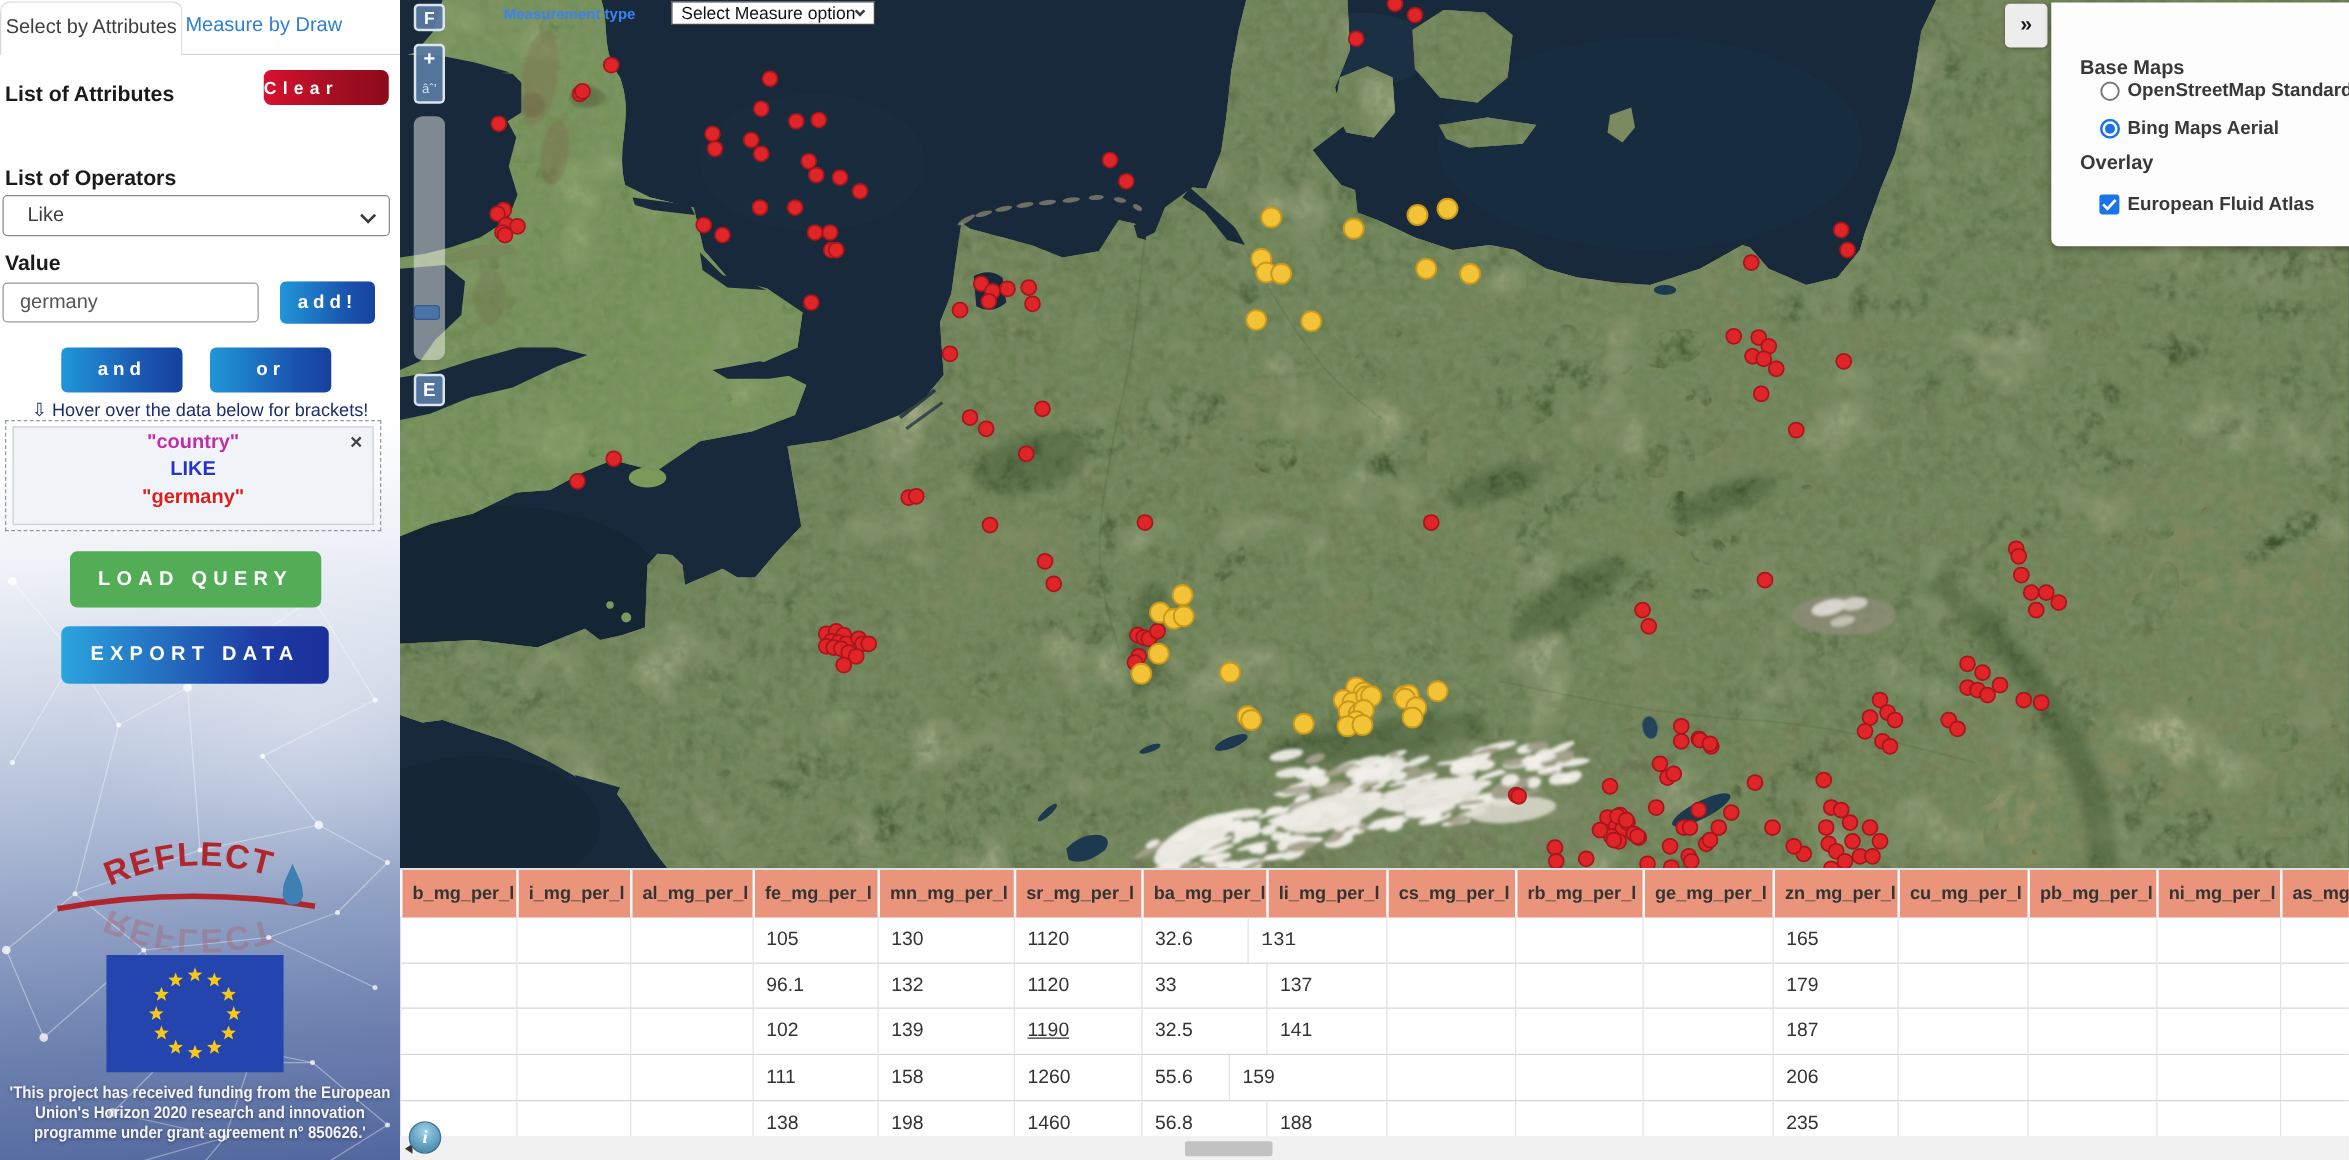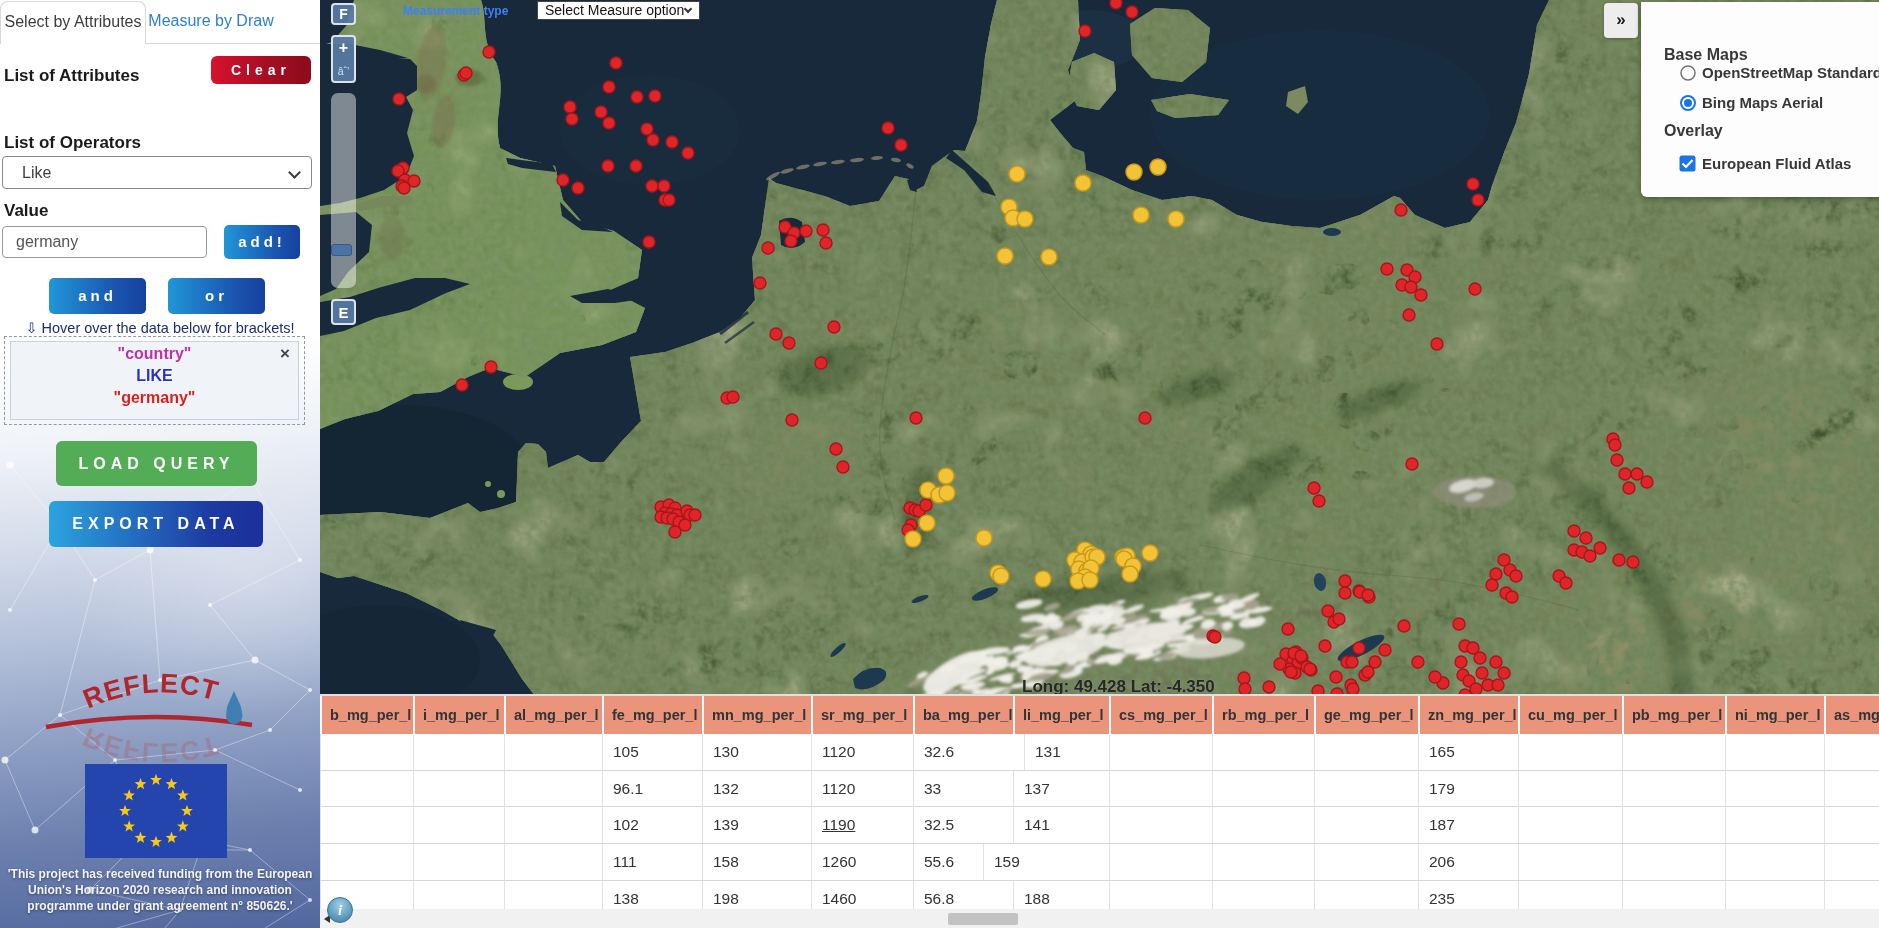--- a/index.html
+++ b/index.html
@@ -10,21 +10,21 @@
   
   #sidebar { left:0; top:0; width:320px; height:928px;
     background:radial-gradient(ellipse 260px 200px at 78% 62%, rgba(255,255,255,0.28), rgba(255,255,255,0) 70%), linear-gradient(175deg, #ffffff 0%, #ffffff 38%, #eef1f7 48%, #d3dbea 58%, #b3c0d9 68%, #8fa0c4 78%, #6e82b0 88%, #52679e 100%);
   }
   #tabline { left:0; top:43px; width:320px; height:0; border-top:1px solid #d8d8d8; }
   #tab1 { left:0; top:1px; width:146px; height:43px; background:#fff; border:1px solid #d8d8d8; border-bottom:none; border-radius:8px 8px 0 0; color:#3d3d3d; font-size:16px; text-align:center; line-height:40px; }
   #tab2 { left:146px; top:1px; width:130px; height:42px; color:#2e7fd1; font-size:16px; text-align:center; line-height:40px; }
   .lbl { color:#1a1a1a; font-size:17px; font-weight:bold; }
   #clearbtn { left:211px; top:56px; width:100px; height:28px; border-radius:6px;
     background:linear-gradient(90deg,#d8112f,#a60e22 55%,#8c0b1c); color:#fff; font-size:14px; font-weight:bold;
-    letter-spacing:5px; text-align:center; line-height:28px; }
+    letter-spacing:5px; line-height:28px; }
   .sel { left:2px; width:310px; height:33px; background:#fff; border:1px solid #8a8a8a; border-radius:4px;
     font-size:16px; color:#3f3f3f; line-height:31px; padding-left:19px; }
   .chev { position:absolute; right:12px; top:11px; width:9px; height:9px; border-right:2px solid #3a3a3a; border-bottom:2px solid #3a3a3a; transform:rotate(45deg); }
   .blue-btn { background:linear-gradient(90deg,#2196d8,#1a54ae 70%,#16419f); color:#fff; font-weight:bold; letter-spacing:4px; text-align:center; border-radius:5px; font-size:15px; }
   #hoverNote { left:0; top:320px; width:320px; text-align:center; color:#1d2d6b; font-size:14.5px; }
   #qbox-outer { left:4px; top:336px; width:301px; height:89px; border:1px dashed #8f9aa6; background:transparent; }
   #qbox { position:absolute; left:5px; top:4px; width:289px; height:79px; border:1px solid #c9d2da; background:#f0f3f7; text-align:center; }
   #qbox .l1 { color:#c32cae; font-weight:bold; font-size:16px; margin-top:3px; text-shadow:1px 1px 0 #fff; }
   #qbox .l2 { color:#2433cf; font-weight:bold; font-size:16px; margin-top:4px; text-shadow:1px 1px 0 #fff; }
   #qbox .l3 { color:#e01c1c; font-weight:bold; font-size:16px; margin-top:4px; text-shadow:1px 1px 0 #fff; }
@@ -1713,21 +1713,20 @@
         <circle cx="830" cy="553" r="8" fill="#f2c336" stroke="#c9991b" stroke-width="1.5"></circle>
       </svg>
     
     <div class="mapbtn" style="left:11px; top:3px; width:25px; height:22px; font-size:14px; line-height:19px;">F</div>
     <div class="mapbtn" style="left:11px; top:35px; width:25px; height:48px; font-size:16px; line-height:22px;">+<br><span style="font-size:10.5px; color:#cfe0f2; font-weight:normal; letter-spacing:0;">âˆ’</span></div>
     <div class="abs" style="left:11px; top:93px; width:25px; height:195px; background:rgba(255,255,255,.45); border-radius:7px;"></div>
     <div class="abs" style="left:11px; top:244px; width:21px; height:12px; background:#4a74a8; border:1px solid #39598a; border-radius:3px;"></div>
     <div class="mapbtn" style="left:11px; top:299px; width:25px; height:26px; font-size:15px; line-height:23px;">E</div>
     <div id="measlbl" class="abs">Measurement type</div>
     <div id="meassel" class="abs">Select Measure option<span class="chev" style="top:4px; right:8px; width:6px; height:6px;"></span></div>
-    <div id="lnglat" class="abs">Long: 49.428 Lat: -4.350</div>
     <div class="abs" style="left:0; top:694px; width:1559px; height:2px; background:#dde1e4;"></div>
     <div id="ltab" class="abs">»</div>
     <div id="lpanel" class="abs">
       <div class="hdr" style="top:28px;margin-top:16px;">Base Maps</div>
       <svg style="position:absolute; left:39px; top:63px;" width="16" height="16">
           <circle cx="8" cy="8" r="7" fill="#fff" stroke="#757575" stroke-width="1.5"></circle>
         </svg>
       <div class="itm" style="top:62px;">OpenStreetMap Standard</div>
       <svg style="position:absolute; left:39px; top:93px;" width="16" height="16">
           <circle cx="8" cy="8" r="7" fill="#fff" stroke="#1a73e8" stroke-width="2"></circle>
@@ -1763,21 +1762,21 @@
         <div class="hcell" style="left:1504px; width:106px;">as_mg_per_l</div>
       </div>
       <div class="drow" style="top:38px;">
         <div class="dcell" style="left:0px; width:93px;"></div>
         <div class="dcell" style="left:93px; width:91px;"></div>
         <div class="dcell" style="left:184px; width:98px;"></div>
         <div class="dcell" style="left:282px; width:100px;">105</div>
         <div class="dcell" style="left:382px; width:109px;">130</div>
         <div class="dcell" style="left:491px; width:102px;">1120</div>
         <div class="dcell" style="left:593px; width:100px;">32.6</div>
-        <div class="dcell" style="left:704px; width:96px;">131</div>
+        <div class="dcell" style="left:678px; width:96px;font-family:Liberation Mono, monospace;">131</div>
         <div class="dcell" style="left:789px; width:103px;"></div>
         <div class="dcell" style="left:892px; width:102px;"></div>
         <div class="dcell" style="left:994px; width:104px;"></div>
         <div class="dcell" style="left:1098px; width:100px;">165</div>
         <div class="dcell" style="left:1198px; width:104px;"></div>
         <div class="dcell" style="left:1302px; width:103px;"></div>
         <div class="dcell" style="left:1405px; width:99px;"></div>
         <div class="dcell" style="left:1504px; width:106px;"></div>
       </div>
       <div class="drow" style="top:74.7px;">

